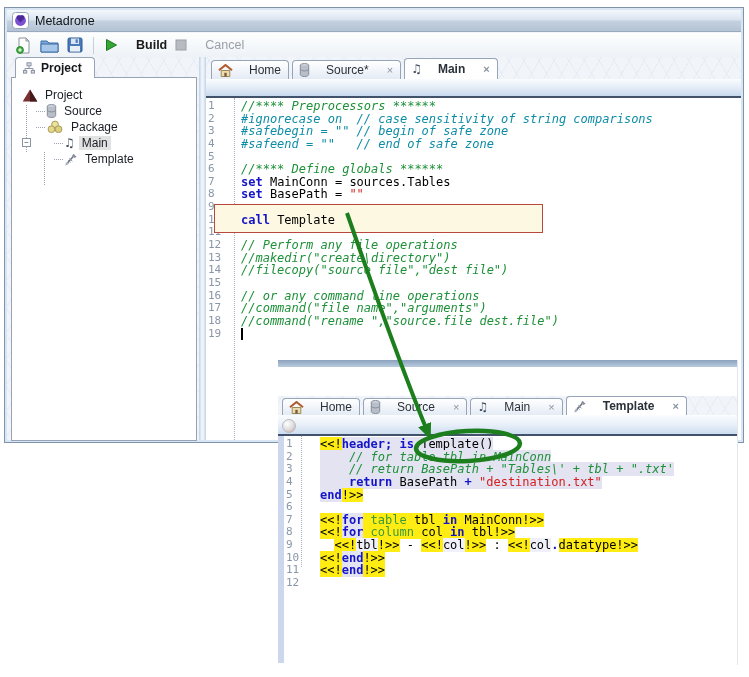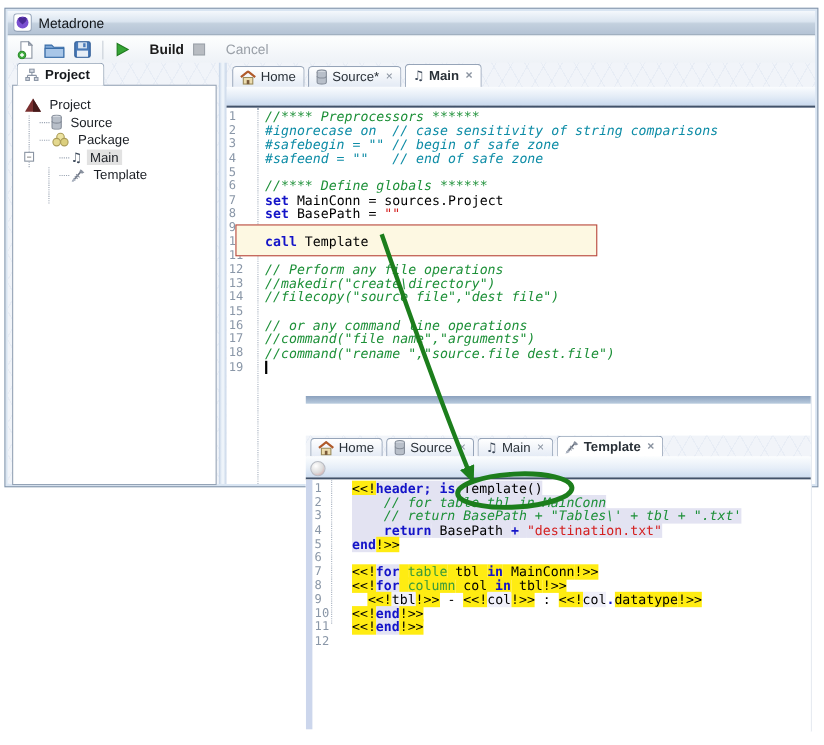--- a/index.html
+++ b/index.html
@@ -63,21 +63,21 @@
   }
   
   .splitter{
     position:absolute; left:194px; top:49px; width:7px; bottom:2px;
     background:linear-gradient(90deg,#c3d2e6,#eef4fa 40%,#eef4fa 60%,#c3d2e6);
   }
   
   .editor-area{ position:absolute; left:201px; top:49px; right:2px; bottom:2px; }
   .tabstrip{ position:relative; height:22px; display:flex; align-items:flex-end; gap:3px; padding-left:5px; }
   .tab{
-    height:19px; display:flex; align-items:center; gap:4px; padding:0 7px 0 6px;
+    height:19px; display:flex; align-items:center; gap:16px; padding:0 7px 0 6px;
     background:linear-gradient(180deg,#ffffff,#e4ebf5);
     border:1px solid #96a4b8; border-bottom:none; border-radius:4px 4px 0 0;
     font-size:12px; color:#2a3138; white-space:nowrap;
   }
   .tab.active{ height:21px; background:#fff; font-weight:bold; z-index:2; }
   .tab-close{ font-size:11px; color:#8a93a0; margin-left:2px; line-height:10px; }
   .tabband{
     position:relative; height:19px;
     background:linear-gradient(180deg,#fafcfe 0%,#e2ebf6 55%,#c9d9ee 100%);
     border-bottom:2px solid #41526a;
@@ -337,21 +337,21 @@
             <div>19</div>
           </div>
         <div class="gutter-sep"></div>
         <div class="code" id="main-code">
             <div class="code-line"><span class="seg cm">//**** Preprocessors ******</span></div>
             <div class="code-line"><span class="seg pp">#ignorecase on  // case sensitivity of string comparisons</span></div>
             <div class="code-line"><span class="seg pp">#safebegin = "" // begin of safe zone</span></div>
             <div class="code-line"><span class="seg pp">#safeend = ""   // end of safe zone</span></div>
             <div class="code-line"></div>
             <div class="code-line"><span class="seg cm">//**** Define globals ******</span></div>
-            <div class="code-line"><span class="seg kw">set</span><span class="seg pl"> MainConn = sources.Project</span></div>
+            <div class="code-line"><span class="seg kw">set</span><span class="seg pl"> MainConn = sources.Tables</span></div>
             <div class="code-line"><span class="seg kw">set</span><span class="seg pl"> BasePath = </span><span class="seg str">""</span></div>
             <div class="code-line"></div>
             <div class="code-line"><span class="seg kw">call</span><span class="seg pl"> Template</span></div>
             <div class="code-line"></div>
             <div class="code-line"><span class="seg cm">// Perform any file operations</span></div>
             <div class="code-line"><span class="seg cm">//makedir("create\directory")</span></div>
             <div class="code-line"><span class="seg cm">//filecopy("source file","dest file")</span></div>
             <div class="code-line"></div>
             <div class="code-line"><span class="seg cm">// or any command line operations</span></div>
             <div class="code-line"><span class="seg cm">//command("file name","arguments")</span></div>

